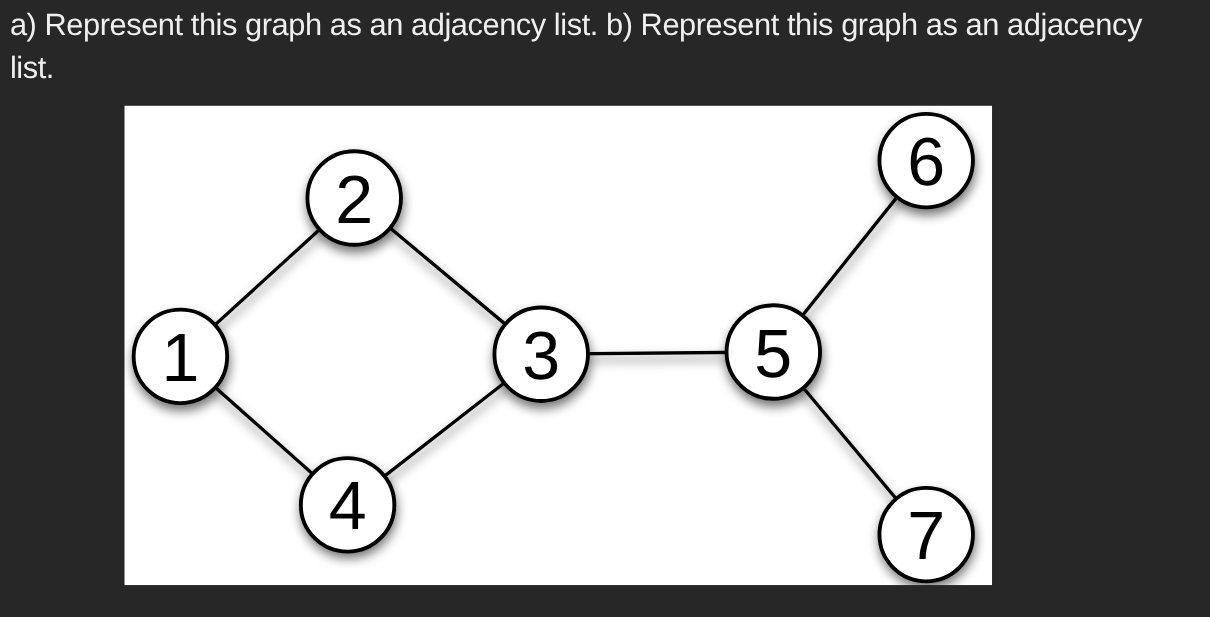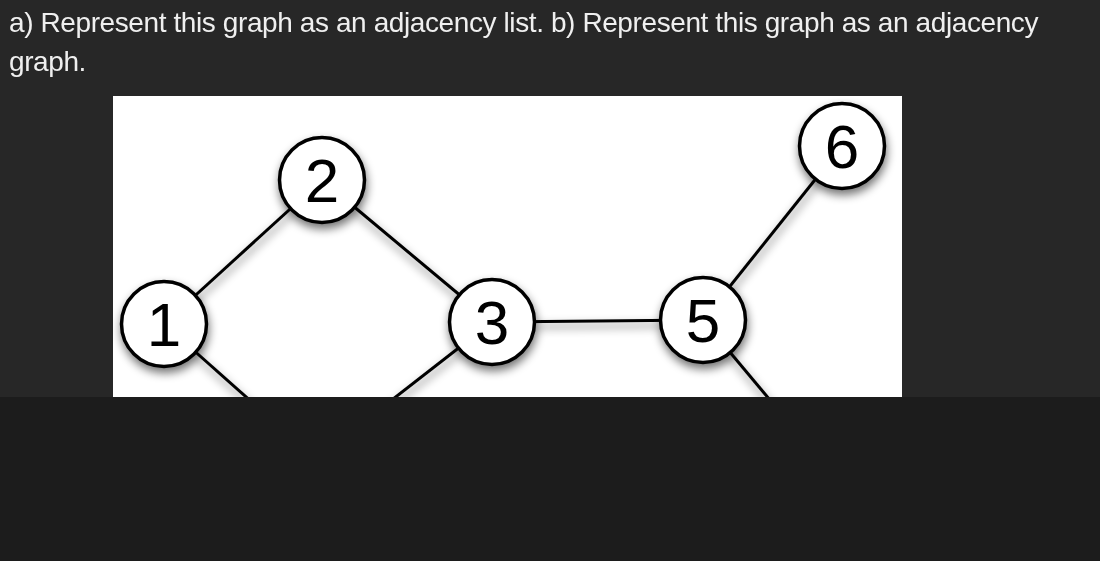--- a/index.html
+++ b/index.html
@@ -3,21 +3,21 @@
 <meta charset="utf-8">
 <style>
   html, body {
     margin: 0;
     padding: 0;
     background: #1c1c1c;
   }
   .screen {
     position: relative;
     width: 1100px;
-    height: 397px;
+    height: 561px;
     overflow: hidden;
     font-family: "Liberation Sans", sans-serif;
   }
   .question {
     position: absolute;
     top: 3px;
     left: 9px;
     width: 1085px;
     font-size: 28px;
     line-height: 39px;
@@ -44,21 +44,21 @@
     user-select: none;
   }
 </style>
 </head>
 <body>
 
 <div class="screen" style="background: rgb(39, 39, 39);">
 
   <div class="question" style="color: rgb(239, 239, 239);">
     <div class="qline">a) Represent this graph as an adjacency list. b) Represent this graph as an adjacency</div>
-    <div class="qline">graph.</div>
+    <div class="qline">list.</div>
   </div>
 
   <div class="panel">
     <svg id="graph-svg" width="789" height="436" viewBox="0 0 789 436" xmlns="http://www.w3.org/2000/svg">
       <defs>
         <filter id="softShadow" x="-40%" y="-40%" width="180%" height="180%">
           <feGaussianBlur in="SourceAlpha" stdDeviation="5"></feGaussianBlur>
           <feOffset dx="1" dy="5" result="off"></feOffset>
           <feComponentTransfer in="off" result="sh">
             <feFuncA type="linear" slope="0.55"></feFuncA>

